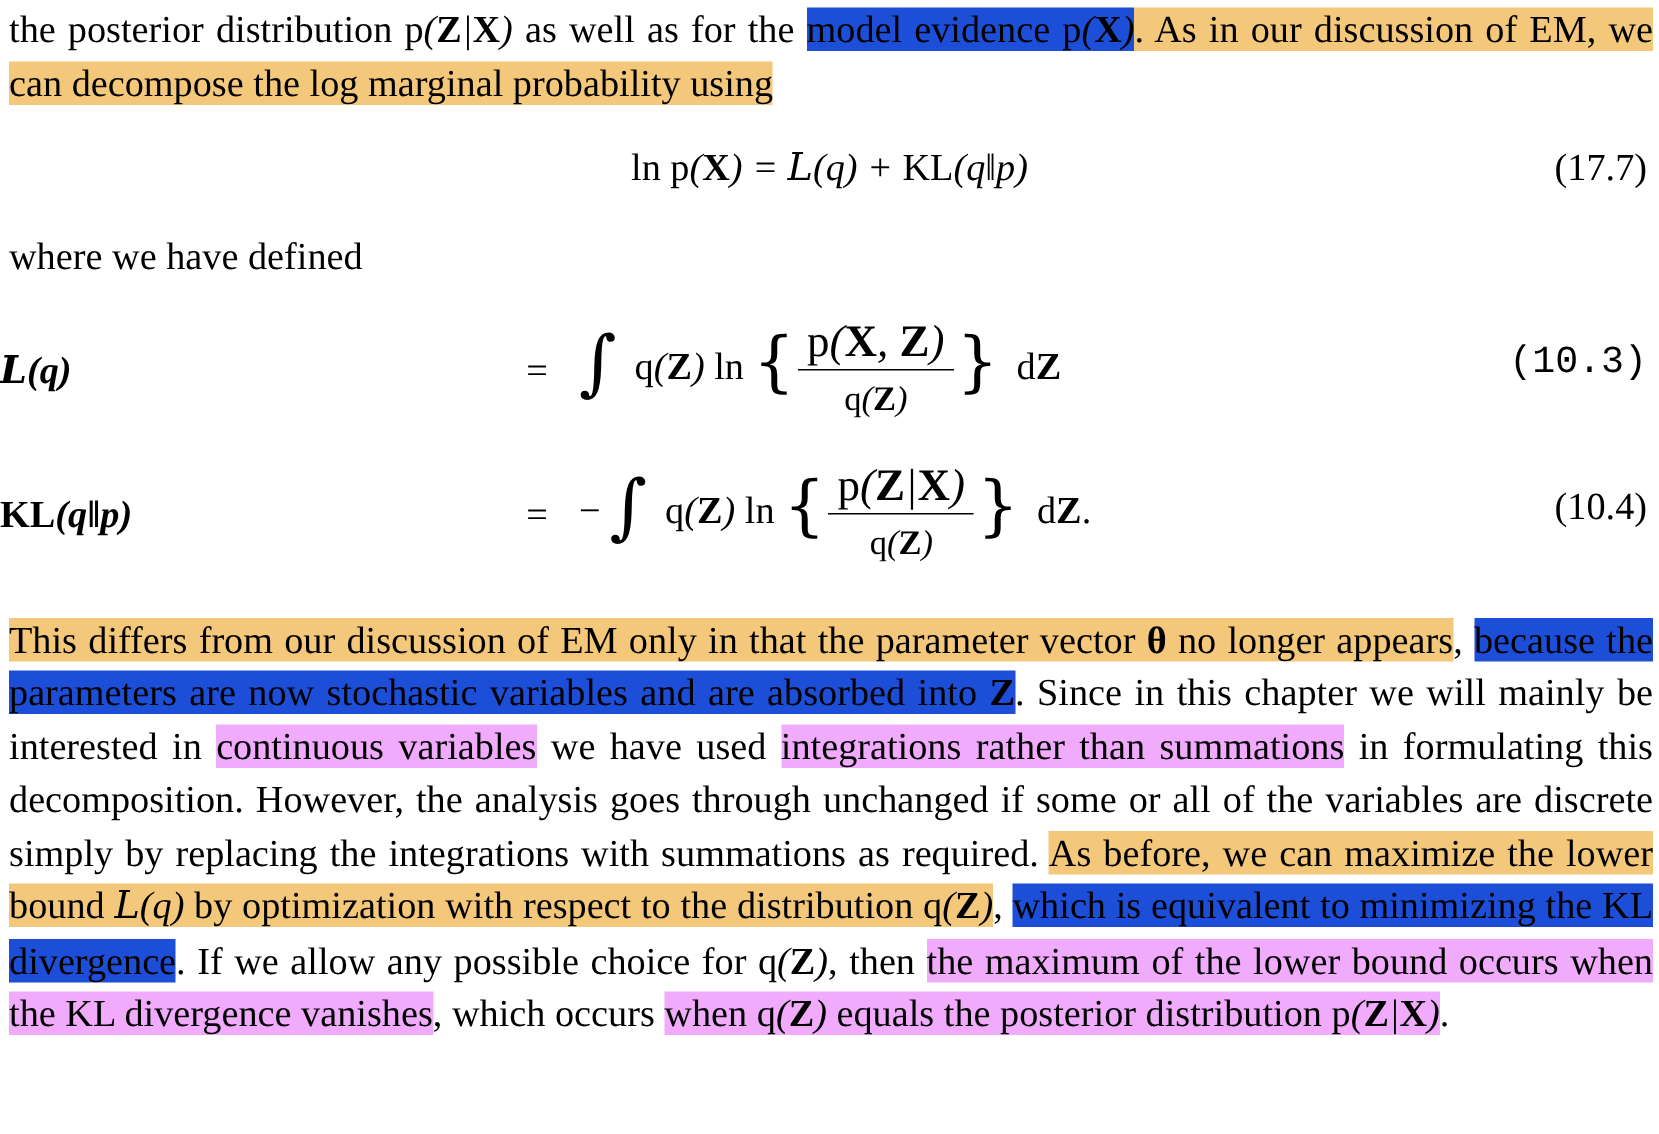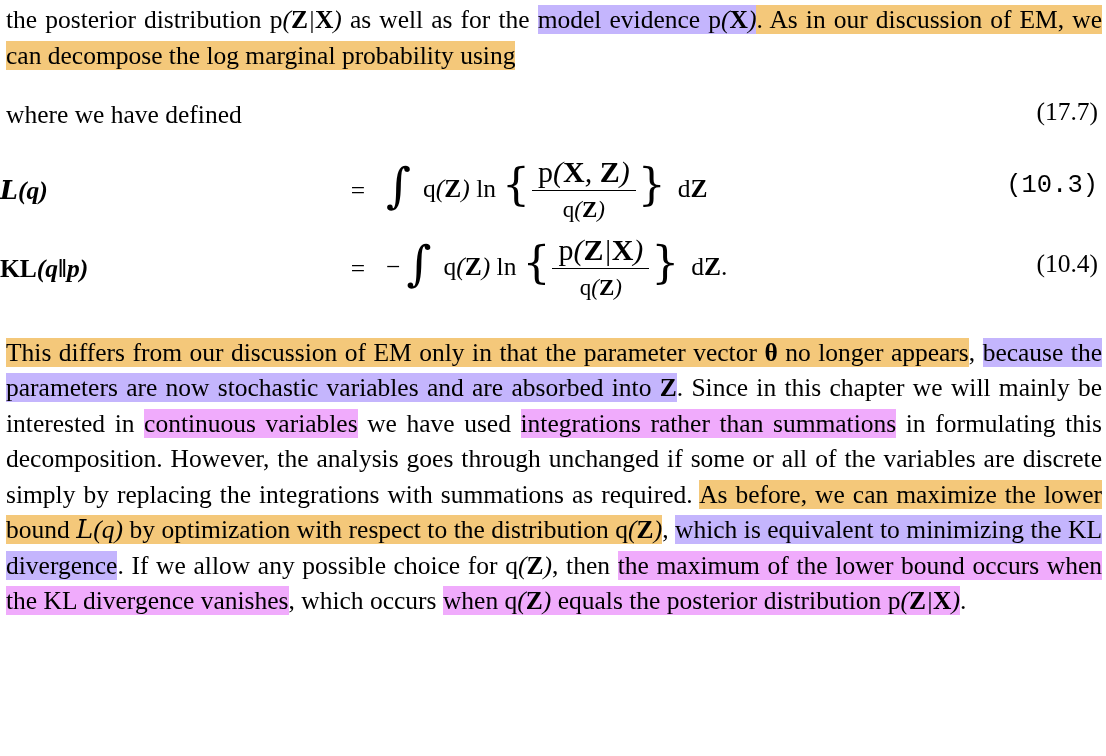--- a/index.html
+++ b/index.html
@@ -35,21 +35,21 @@
   .math {
     font-family: "Liberation Serif", "DejaVu Serif", serif;
     font-style: italic;
   }
   .rm { font-style: normal; }
   .bf { font-weight: bold; font-style: normal; }
   .cal { font-style: italic; font-family: "DejaVu Serif", serif; }
 
   
   .hl-y { background: #f4c87a; }
-  .hl-g { background: #c4b5fd; }
+  .hl-g { background: #1d4ed8; }
   .hl-b { background: #f0abfc; }
 
   
   .eqline {
     position: relative;
     font-size: 25.5px;
     line-height: 34px;
     margin: 0;
   }
   .eq-center {
@@ -108,41 +108,44 @@
 </head>
 <body>
 
 <div class="page">
 
   <p class="para top">
     <span>the posterior distribution </span><span class="math nowrap"><span class="rm">p</span>(<span class="bf">Z</span>|<span class="bf">X</span>)</span><span> as well as for the </span><span class="hl-g"><span>model evidence </span><span class="math nowrap"><span class="rm">p</span>(<span class="bf">X</span>)</span></span><span class="hl-y"><span>. </span><span>As in our discussion of EM, we can decompose the log marginal probability using</span></span>
   </p>
 
   <div class="eqline eq-center" style="margin-top:22px;">
+    <span class="math">
+      <span class="rm">ln</span>&nbsp;<span class="rm">p</span>(<span class="bf">X</span>) = <span class="cal">L</span>(<span class="math">q</span>) + <span class="rm">KL</span>(<span class="math">q</span>‖<span class="math">p</span>)
+    </span>
     <span class="eqnum">(17.7)</span>
   </div>
 
   <p class="para" style="margin-top:24px;">
     <span>where we have defined</span>
   </p>
 
   <div class="eqline" style="margin-top:22px;">
     <div class="eqgrid">
       <div class="lhs">
         <span class="cal">L</span><span class="math">(q)</span>
       </div>
       <div class="rel">=</div>
       <div class="rhs">
         <span class="bigint">∫</span><span class="spw"></span><span class="math"><span class="rm">q</span>(<span class="bf">Z</span>)</span>&nbsp;<span class="rm">ln</span><span class="sp"></span><span class="bigbrace">{</span><span class="frac"><span class="num math"><span class="rm">p</span>(<span class="bf">X</span>,&nbsp;<span class="bf">Z</span>)</span><span class="den math"><span class="rm">q</span>(<span class="bf">Z</span>)</span></span><span class="bigbrace">}</span><span class="spw"></span><span class="rm">d</span><span class="bf">Z</span>
       </div>
     </div>
     <span class="eqnum" style="top:14px;font-family:Liberation Mono, monospace;">(10.3)</span>
   </div>
 
-  <div class="eqline" style="margin-top:6px;">
+  <div class="eqline" style="margin-top:24px;">
     <div class="eqgrid">
       <div class="lhs">
         <span class="rm">KL</span><span class="math">(q‖p)</span>
       </div>
       <div class="rel">=</div>
       <div class="rhs">
         <span class="rm">−</span><span class="sp"></span><span class="bigint">∫</span><span class="spw"></span><span class="math"><span class="rm">q</span>(<span class="bf">Z</span>)</span>&nbsp;<span class="rm">ln</span><span class="sp"></span><span class="bigbrace">{</span><span class="frac"><span class="num math"><span class="rm">p</span>(<span class="bf">Z</span>|<span class="bf">X</span>)</span><span class="den math"><span class="rm">q</span>(<span class="bf">Z</span>)</span></span><span class="bigbrace">}</span><span class="spw"></span><span class="rm">d</span><span class="bf">Z</span><span class="rm">.</span>
       </div>
     </div>
     <span class="eqnum" style="top:14px;">(10.4)</span>

